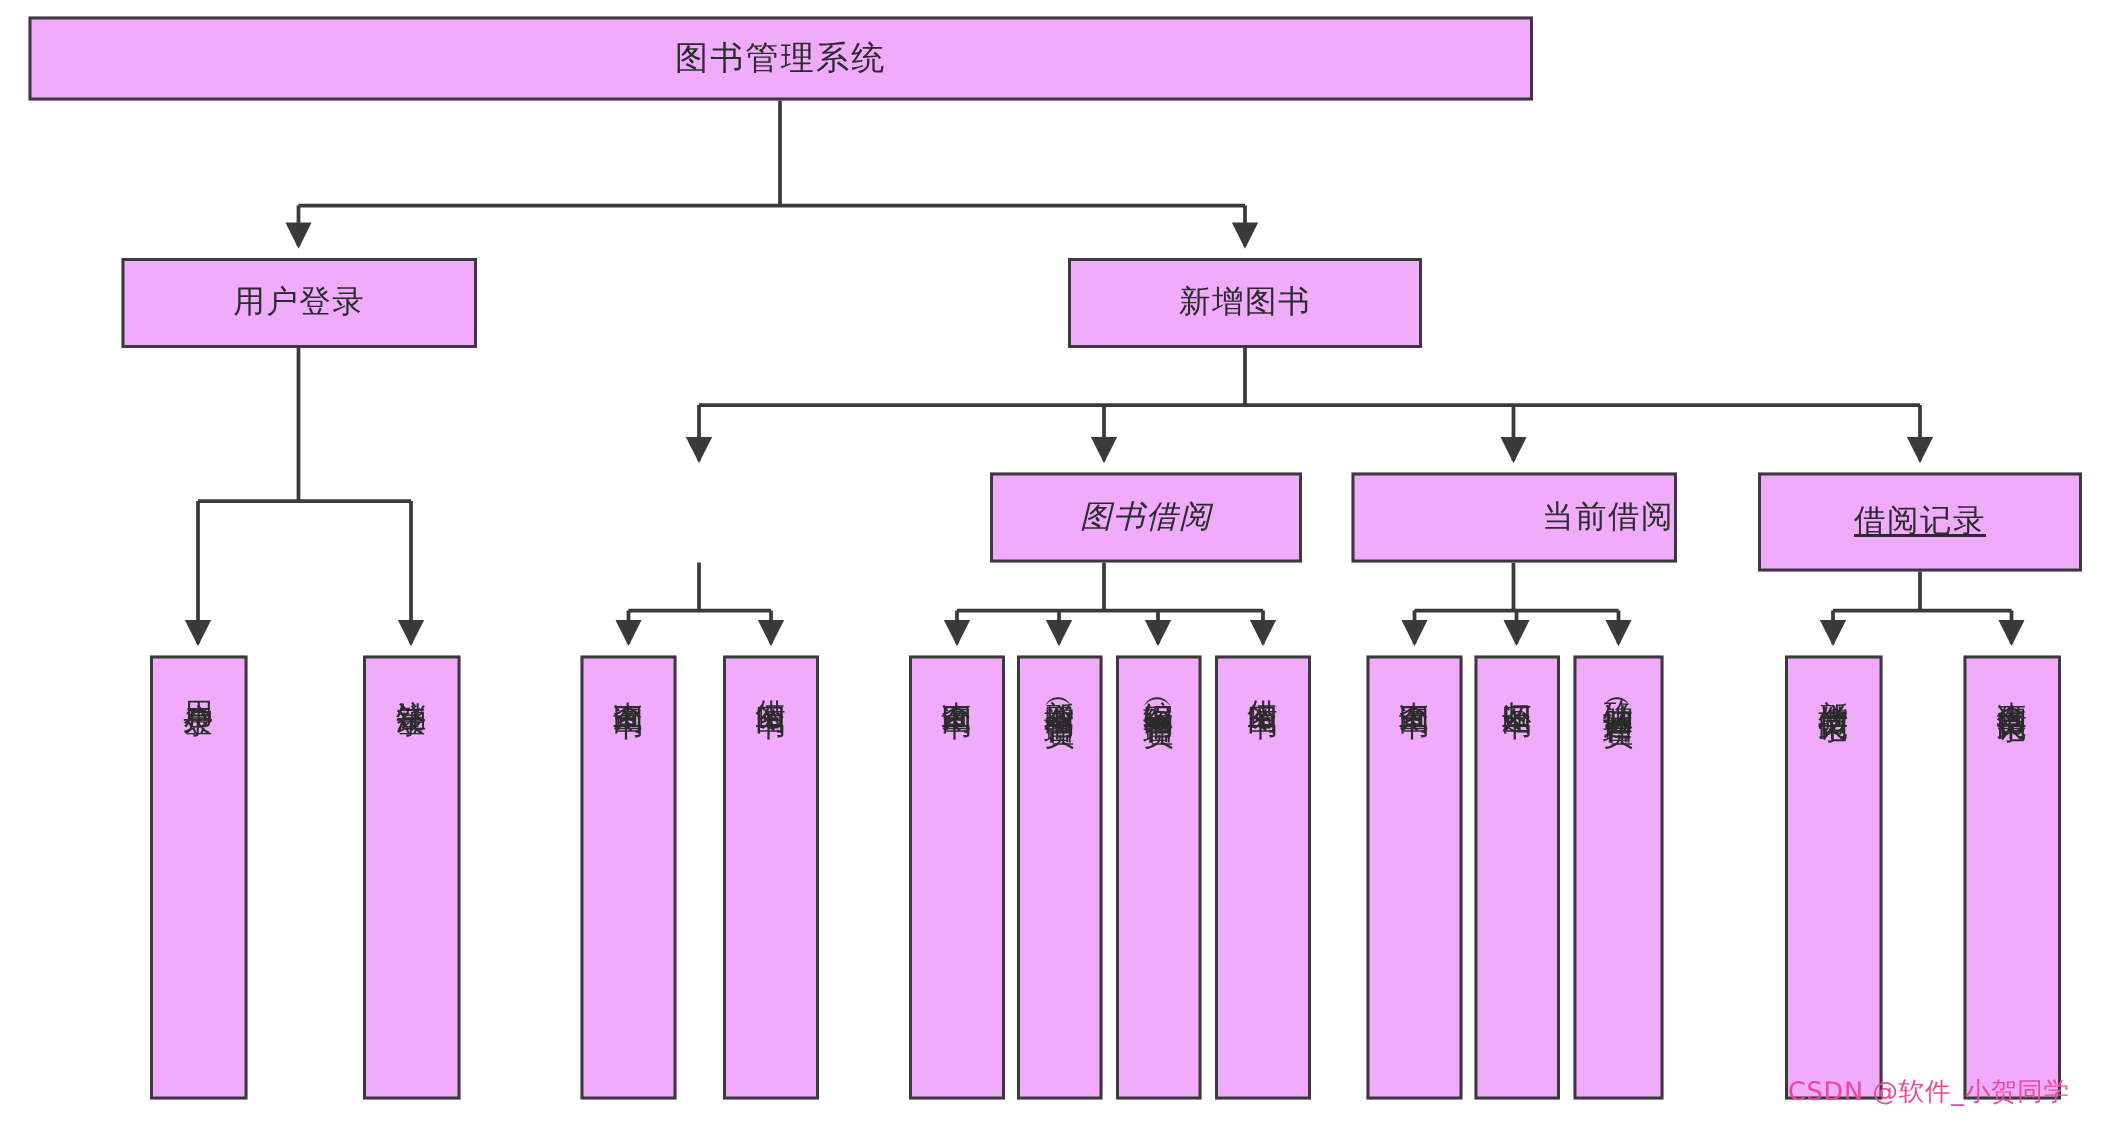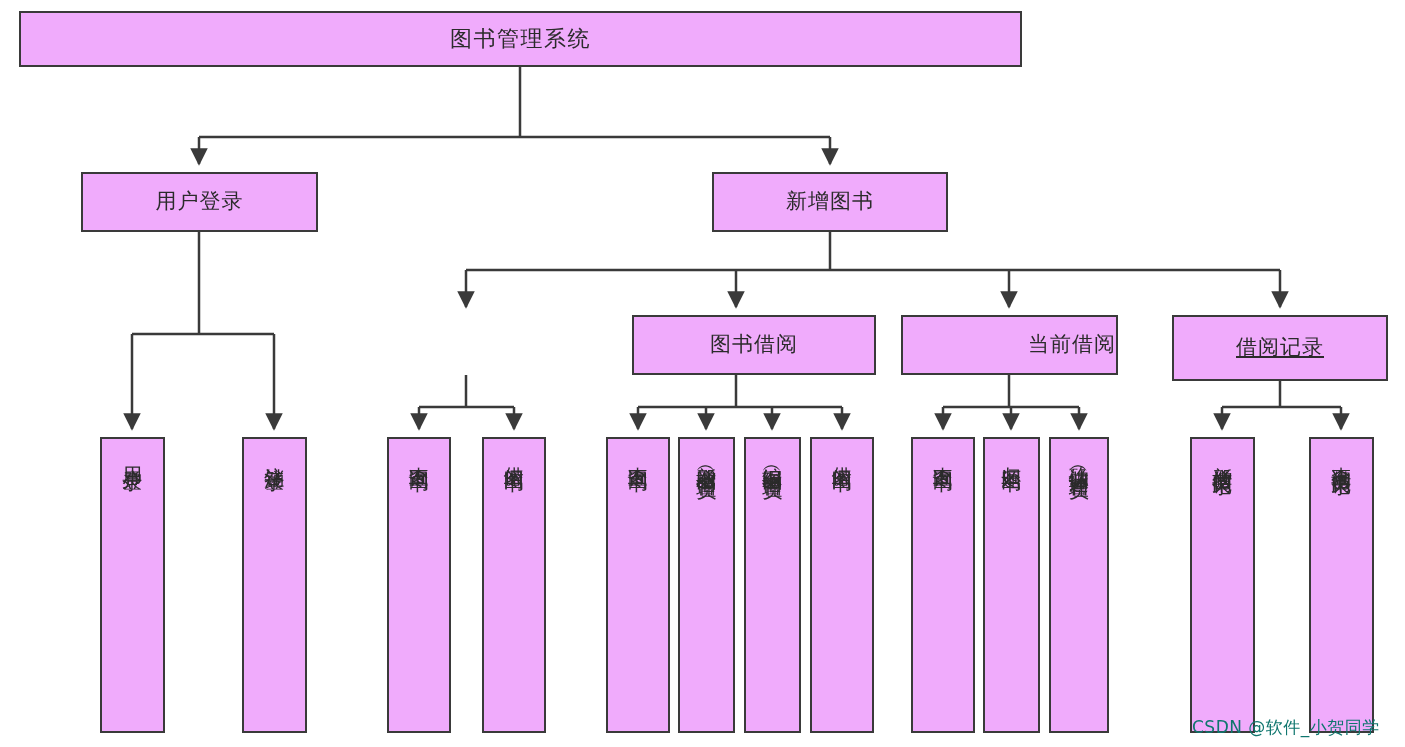--- a/index.html
+++ b/index.html
@@ -55,21 +55,21 @@
     text-orientation: upright;
     font-size: 20px;
     line-height: 1.42;
     letter-spacing: 2px;
     white-space: nowrap;
     color: #2b2b2b;
   }
   .watermark {
     position: absolute;
     font-size: 17px;
-    color: #0f766e;
+    color: #ec4899;
     letter-spacing: 0.5px;
     white-space: nowrap;
     user-select: none;
   }
 </style>
 </head>
 <body>
 
 <div id="canvas">
 
@@ -127,21 +127,21 @@
     <span>图书管理系统</span>
   </div>
 
   <div class="node horiz" style="left:81px; top:172px; width:237px; height:60px;">
     <span>用户登录</span>
   </div>
   <div class="node horiz" style="left:712px; top:172px; width:236px; height:60px;">
     <span>新增图书</span>
   </div>
 
-  <div class="node horiz" style="left:632px; top:315px; width:244px; height:60px;">
+  <div class="node horiz" style="left:660px; top:315px; width:208px; height:60px;font-style:italic;">
     <span>图书借阅</span>
   </div>
   <div class="node horiz" style="left:901px; top:315px; width:217px; height:60px;justify-content:flex-end;">
     <span>当前借阅</span>
   </div>
   <div class="node horiz" style="left:1172px; top:315px; width:216px; height:66px;text-decoration:underline;">
     <span>借阅记录</span>
   </div>
 
   <div class="node vert" style="left:100px; top:437px; width:65px; height:296px;">

